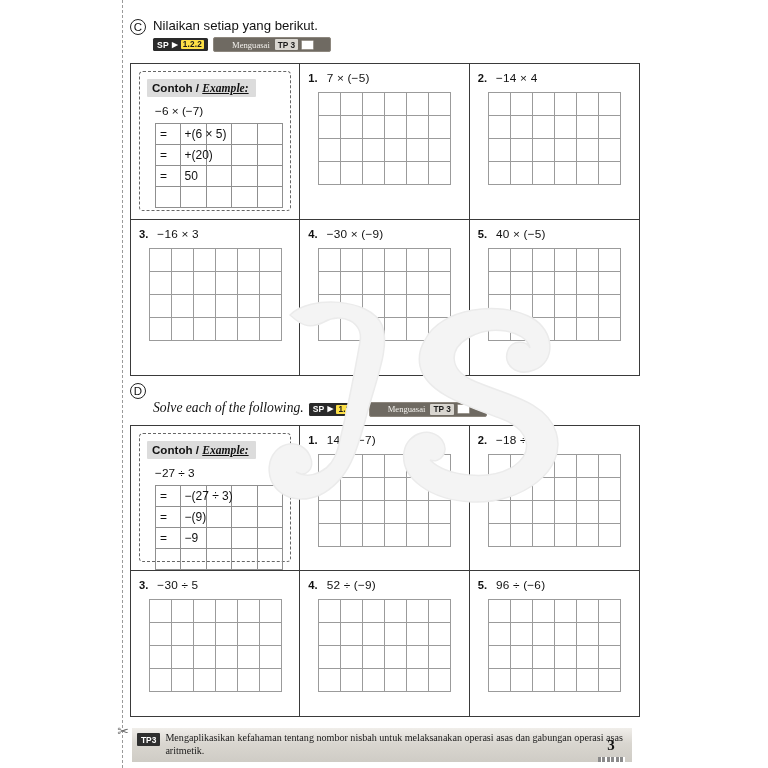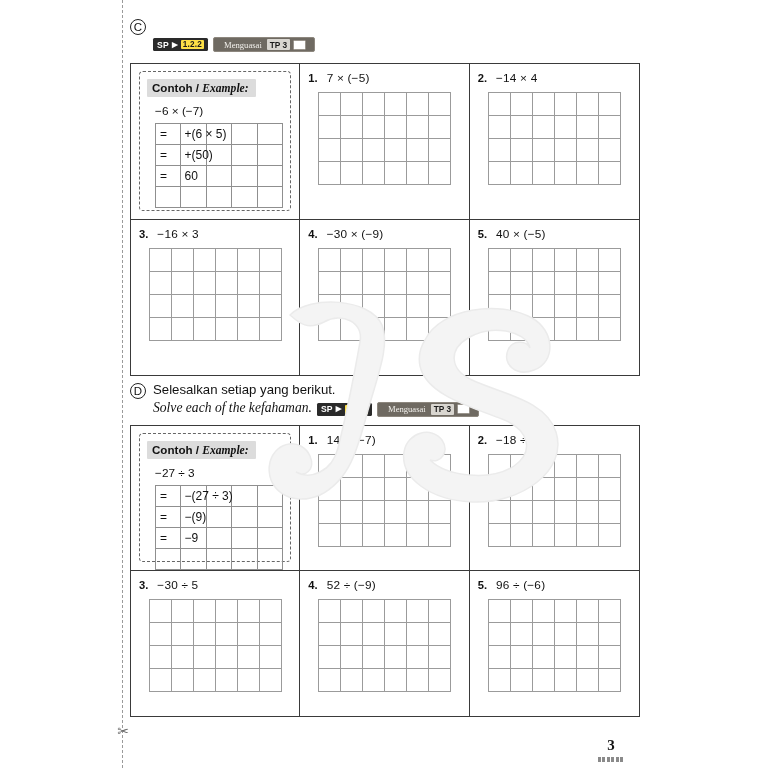--- a/index.html
+++ b/index.html
@@ -115,21 +115,21 @@
     padding: 0 2px;
     border-radius: 1px;
     font-size: 8.2px;
   }
   .badge-mastery {
     display: inline-flex;
     align-items: center;
     background: #6f6a62;
     border: 1px solid #8d877e;
     border-radius: 2px;
-    padding: 1px 8px;
+    padding: 1px 16px;
     gap: 3px;
     position: relative;
     top: 1px;
   }
   .badge-mastery .m-label {
     color: #f2f0ec;
     font-size: 8.6px;
     padding: 0 2px;
     font-family: "Liberation Serif", serif;
   }
@@ -207,20 +207,21 @@
     padding: 2px 7px 2px 5px;
     font-size: 11.6px;
     font-weight: bold;
     color: #111;
     border-radius: 1px;
   }
   .example-title .en {
     font-family: "Liberation Serif", serif;
     font-style: italic;
     font-weight: bold;
+    text-decoration: underline;
   }
   .example-expr {
     font-size: 11.8px;
     margin: 7px 0 5px 8px;
     color: #111;
   }
   .ex-work {
     border-collapse: collapse;
     margin-left: 8px;
   }
@@ -318,20 +319,21 @@
                C284 172, 280 150, 252 139 C218 126, 176 114, 170 86
                C168 76, 170 68, 175 60 Z"></path>
     </g>
   </svg>
 
   <div class="content">
 
     <div class="section-head" style="position:absolute; left:0; top:18px;">
       <div class="head-row-1">
         <span class="circled-letter">C</span>
+        <span class="head-my">Nilaikan setiap yang berikut.</span>
       </div>
       <div class="head-row-2">
         <span class="badge-sp">
           <span>SP</span>
           <span class="arrow">▶</span>
           <span class="sp-code">1.2.2</span>
         </span>
         <span class="badge-mastery">
           <span class="m-label">Menguasai</span>
           <span class="m-tp">TP 3</span>
@@ -358,32 +360,32 @@
                     </td>
                     <td></td>
                     <td></td>
                     <td></td>
                   </tr>
                   <tr>
                     <td>
                       <span class="work-eq">=</span>
                     </td>
                     <td>
-                      <span class="work-val">+(50)</span>
+                      <span class="work-val">+(20)</span>
                     </td>
                     <td></td>
                     <td></td>
                     <td></td>
                   </tr>
                   <tr>
                     <td>
                       <span class="work-eq">=</span>
                     </td>
                     <td>
-                      <span class="work-val">60</span>
+                      <span class="work-val">50</span>
                     </td>
                     <td></td>
                     <td></td>
                     <td></td>
                   </tr>
                   <tr>
                     <td></td>
                     <td></td>
                     <td></td>
                     <td></td>
@@ -605,24 +607,23 @@
                 </tr>
               </tbody>
             </table>
         </div>
       </div>
     </div>
 
     <div class="section-head" style="position:absolute; left:0; top:382px;">
       <div class="head-row-1">
         <span class="circled-letter">D</span>
-        <span class="head-my">Selesalkan setiap yang berikut.</span>
       </div>
       <div class="head-row-2">
-        <span class="head-en">Solve each of the kefahaman.</span>
+        <span class="head-en">Solve each of the following.</span>
         <span class="badge-sp">
           <span>SP</span>
           <span class="arrow">▶</span>
           <span class="sp-code">1.2.2</span>
         </span>
         <span class="badge-mastery">
           <span class="m-label">Menguasai</span>
           <span class="m-tp">TP 3</span>
           <span class="m-box"></span>
         </span>
@@ -893,16 +894,20 @@
                   <td style="width: 22px; height: 23px;"></td>
                 </tr>
               </tbody>
             </table>
         </div>
       </div>
     </div>
 
   </div>
 
+  <div class="footer">
+    <span class="footer-badge">TP3</span>
+    <span class="footer-text">Mengaplikasikan kefahaman tentang nombor nisbah untuk melaksanakan operasi asas dan gabungan operasi asas aritmetik.</span>
+  </div>
   <div class="page-number">3</div>
   <div class="page-deco"></div>
 
 </div>
 
 </body></html>

